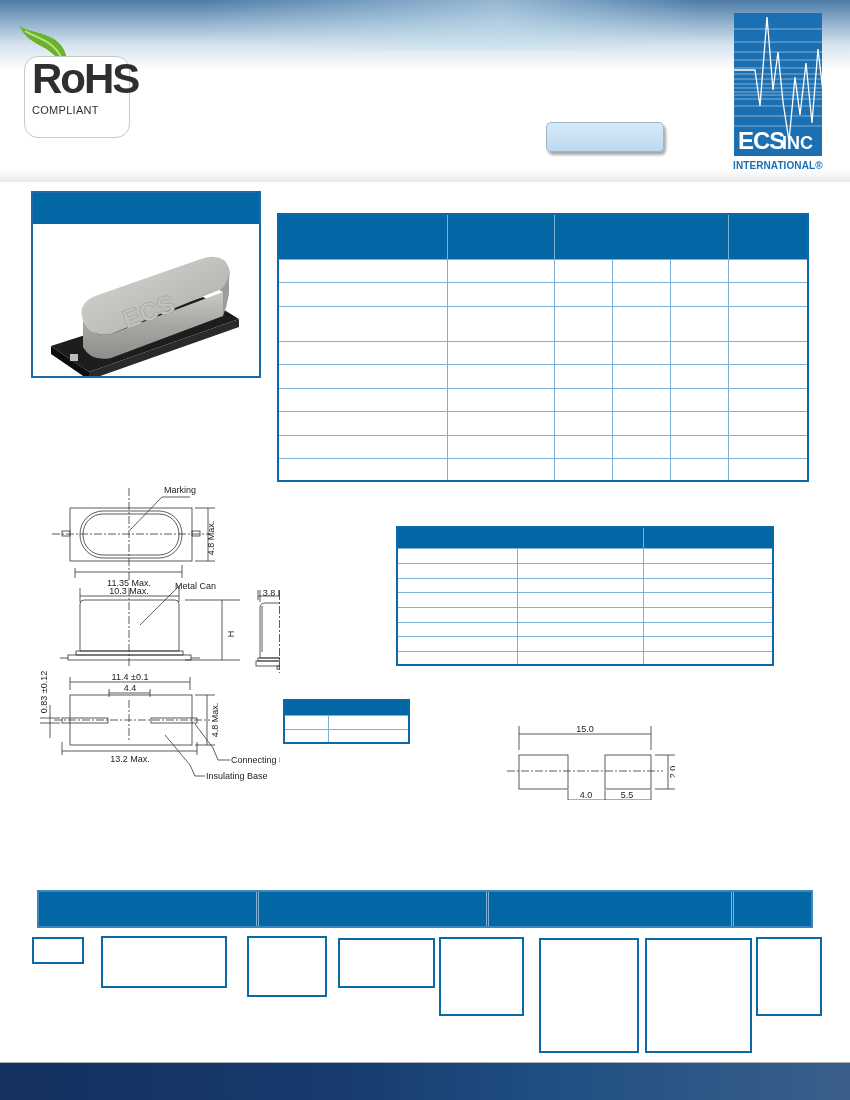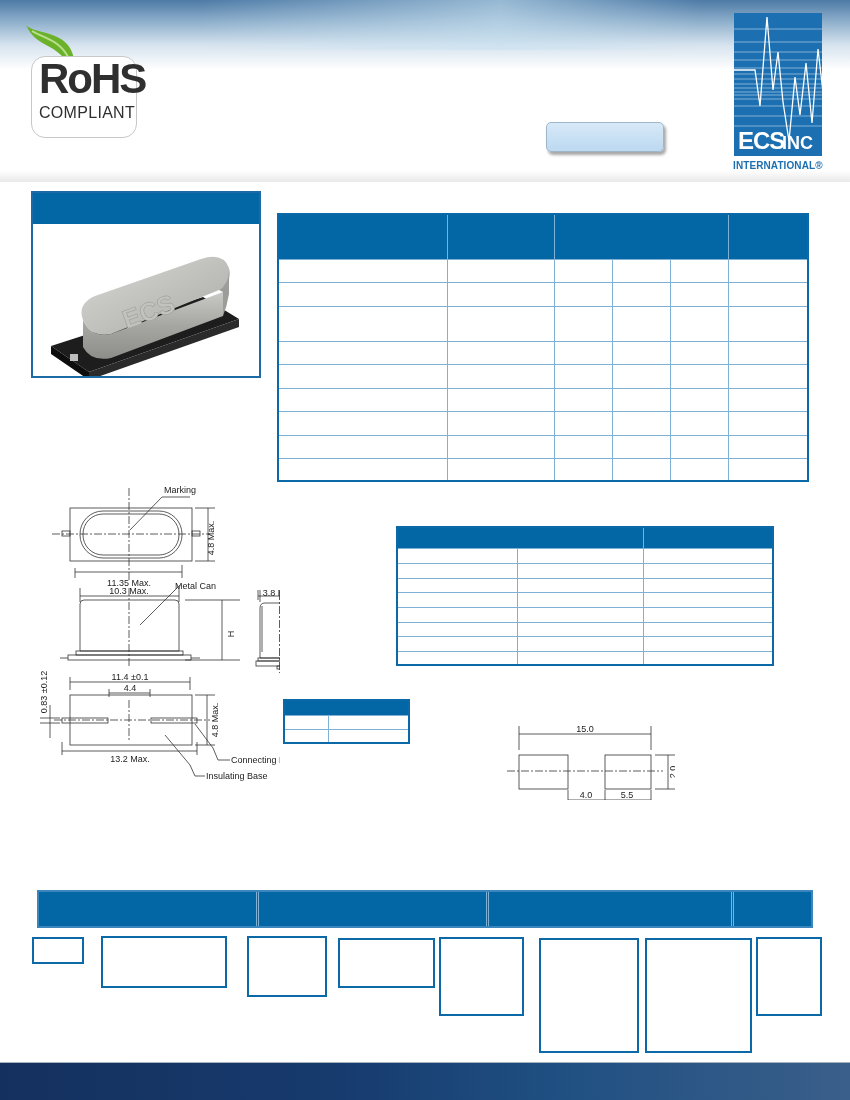--- a/index.html
+++ b/index.html
@@ -3,24 +3,24 @@
 <meta charset="utf-8">
 <style>
   * { box-sizing: border-box; margin: 0; padding: 0; }
   body { width: 850px; height: 1100px; position: relative; background: #ffffff; font-family: "Liberation Sans", sans-serif; overflow: hidden; }
 
   
   .header { position: absolute; left: 0; top: 0; width: 850px; height: 182px;
     background: linear-gradient(180deg, #4d7aa6 0px, #8fb0cc 22px, #d6e3ee 45px, #ffffff 70px, #ffffff 170px, #e9e9e9 182px); }
   .header-streak { position: absolute; left: 200px; top: 0; width: 500px; height: 50px;
     background: linear-gradient(90deg, rgba(255,255,255,0) 0%, rgba(200,225,240,0.6) 60%, rgba(255,255,255,0) 100%); }
-  .rohs { position: absolute; left: 30px; top: 26px; width: 110px; height: 86px; }
+  .rohs { position: absolute; left: 23px; top: 26px; width: 110px; height: 86px; }
   .rohs-badge { position: absolute; left: 1px; top: 30px; width: 106px; height: 82px; background: #fff; border: 1px solid #c8c8c8; border-radius: 14px; }
   .rohs-word { position: absolute; left: 9px; top: 32px; font-family: "Liberation Sans", sans-serif; font-weight: bold; font-size: 42px; letter-spacing: -2px; color: #2f2f2f; line-height: 42px; }
-  .rohs-sub { position: absolute; left: 9px; top: 78px; font-size: 16px; color: #2f2f2f; letter-spacing: 0.3px; }
+  .rohs-sub { position: absolute; left: 9px; top: 78px; font-size: 11px; color: #2f2f2f; letter-spacing: 0.3px; }
   .pill-button { position: absolute; left: 546px; top: 122px; width: 118px; height: 30px; border-radius: 5px;
     background: linear-gradient(180deg, #d7e9f8, #bcd9f0); border: 1px solid #9fb5c8; box-shadow: 2px 3px 3px rgba(0,0,0,0.35); }
   .ecs-logo { position: absolute; left: 734px; top: 13px; width: 88px; height: 160px; }
   .ecs-box { position: absolute; left: 0; top: 0; width: 88px; height: 143px; background: #1c6fb0; overflow: hidden; }
   .ecs-text { position: absolute; left: 4px; top: 116px; color: #fff; font-weight: bold; font-size: 24px; letter-spacing: -1px; line-height: 24px; }
   .ecs-inc { position: absolute; left: 48px; top: 122px; color: #fff; font-weight: bold; font-size: 18px; line-height: 16px; }
   .ecs-intl { position: absolute; left: -1px; top: 147px; color: #1c6fb0; font-weight: bold; font-size: 10px; letter-spacing: 0.1px; white-space: nowrap; }
 
   
   .product-panel { position: absolute; left: 31px; top: 191px; width: 230px; height: 187px; border: 2px solid #1c6aa6; }

